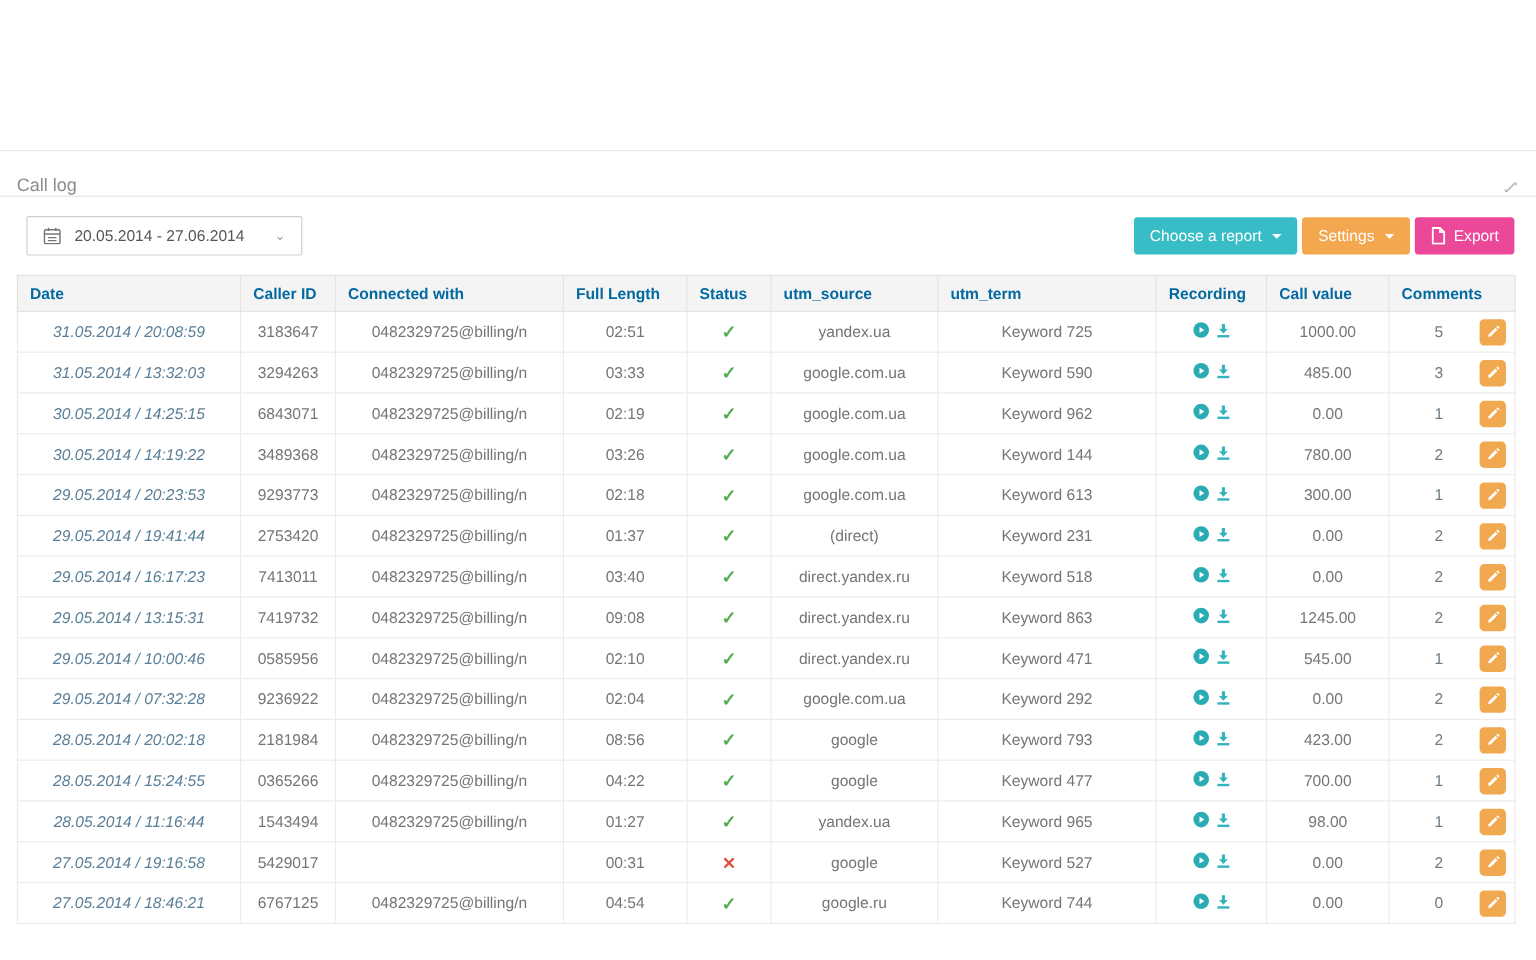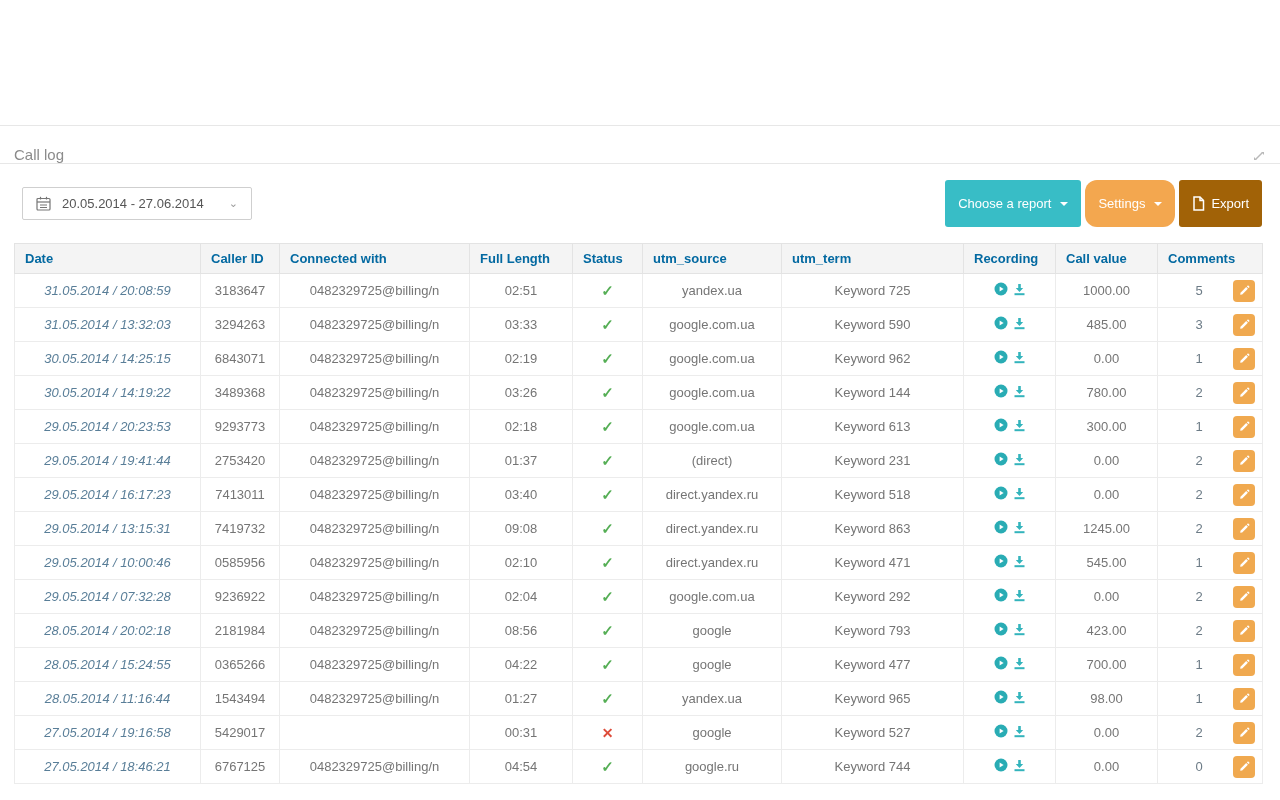--- a/index.html
+++ b/index.html
@@ -8,24 +8,24 @@
   
   .panel-header{margin-top:125px;border-top:1px solid #e7e7e7;border-bottom:1px solid #e7e7e7;height:37px;display:flex;align-items:flex-end;justify-content:space-between;padding:0 14px;}
   .panel-title{color:#8b8b8b;font-size:15px;}
   .collapse-icon{width:14px;height:14px;display:inline-flex;cursor:pointer;}
 
   
   .toolbar{display:flex;justify-content:space-between;align-items:center;margin:16px 18px 16px 22px;}
   .datepicker{display:inline-flex;align-items:center;gap:11px;border:1px solid #cfcfcf;border-radius:2px;height:31px;padding:0 13px;color:#555;background:#fff;cursor:pointer;}
   .datepicker .chev{color:#9a9a9a;font-size:11px;margin-left:14px;}
   .btn-group{display:flex;gap:4px;}
-  .btn{height:47px;border:none;border-radius:3px;color:#fff;font-size:13px;font-family:"Liberation Sans",sans-serif;display:inline-flex;align-items:center;gap:6px;padding:0 13px;cursor:pointer;}
+  .btn{height:31px;border:none;border-radius:3px;color:#fff;font-size:13px;font-family:"Liberation Sans",sans-serif;display:inline-flex;align-items:center;gap:6px;padding:0 13px;cursor:pointer;}
   .btn-teal{background:#38bdc6;}
-  .btn-orange{background:#f3a74f;border-radius:12px;}
-  .btn-green{background:#a16207;}
+  .btn-orange{background:#f3a74f;}
+  .btn-green{background:#ec4899;}
   .caret{width:0;height:0;border-top:4px solid #fff;border-left:4px solid transparent;border-right:4px solid transparent;margin-left:3px;}
 
   
   table{border-collapse:collapse;table-layout:fixed;margin:0 18px 0 14px;width:1248px;background:#fff;}
   col.w-date{width:186px;} col.w-caller{width:79px;} col.w-conn{width:190px;} col.w-len{width:103px;}
   col.w-status{width:70px;} col.w-src{width:139px;} col.w-term{width:182px;} col.w-rec{width:92px;}
   col.w-val{width:102px;} col.w-cmt{width:105px;}
   th{background:#f4f4f4;border:1px solid #e3e3e3;height:29px;text-align:left;padding:0 0 0 10px;color:#0369a1;font-weight:bold;font-size:13px;}
   td{border:1px solid #ececec;height:33px;text-align:center;color:#757575;font-size:13px;padding:0;}
   td.c-date{color:#597e98;cursor:pointer;font-style:italic;}

